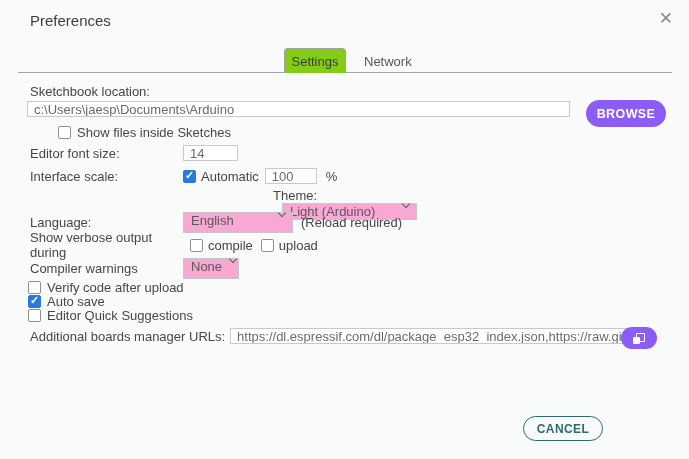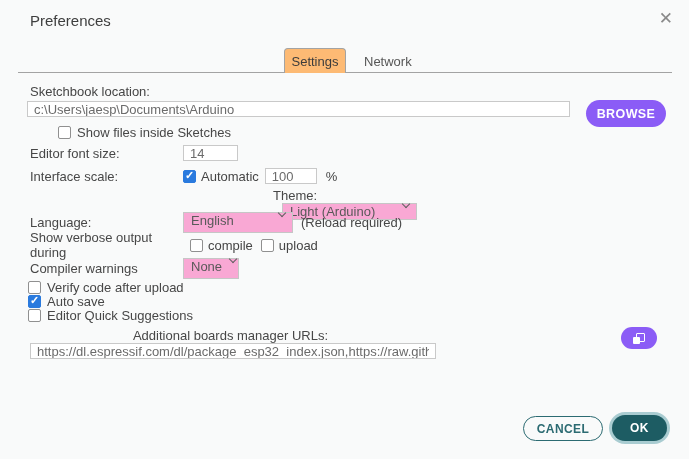--- a/index.html
+++ b/index.html
@@ -15,21 +15,21 @@
   .dialog { position:absolute; inset:0; background:#f9fafa; }
 
   
   .title { position:absolute; left:30px; top:12px; font-size:15px; color:#3e3e3e; }
   .close { position:absolute; right:16px; top:9px; font-size:17px; color:#8a8a8a; cursor:pointer; line-height:20px; }
 
   
   .tabline { position:absolute; left:18px; right:17px; top:72px; height:1px; background:#a3a3a3; }
   .tab-active {
     position:absolute; left:284px; top:48px; width:62px; height:25px;
-    background:#fdba74; border:1px solid #a3a3a3; border-bottom:none;
+    background:#84cc16; border:1px solid #a3a3a3; border-bottom:none;
     border-radius:4px 4px 0 0; z-index:2;
     display:flex; align-items:center; justify-content:center; color:#3c3c3c;
   }
   .tab-plain {
     position:absolute; left:352px; top:49px; height:24px; padding:0 12px;
     display:flex; align-items:center; color:#565656;
   }
 
   
   .row { position:absolute; left:30px; right:20px; display:flex; align-items:center; height:22px; }
@@ -86,21 +86,21 @@
     position:absolute; left:621px; top:327px; width:36px; height:22px; border-radius:11px;
   }
   .win-icon { position:relative; width:12px; height:11px; display:inline-block; }
   .win-icon::before {
     content:""; position:absolute; left:0; bottom:0; width:7px; height:7px; background:#fff; border-radius:1px;
   }
   .win-icon::after {
     content:""; position:absolute; right:0; top:0; width:7px; height:7px; border:1.4px solid #fff; border-radius:1px;
   }
 
-  .urlrow { position:absolute; left:30px; top:328px; display:flex; align-items:center;flex-direction:column; }
+  .urlrow { position:absolute; left:30px; top:328px; display:flex; align-items:center; }
   .urlrow .lbl2 { color:#474747; margin-right:5px; white-space:nowrap; }
 </style>
 </head>
 <body>
 
 <div class="dialog">
 
   <div class="title">Preferences</div>
   <div class="close">✕</div>
 
@@ -190,17 +190,14 @@
     <span class="lbl2">Additional boards manager URLs:</span>
     <input class="textinput" style="width: 406px;" value="https://dl.espressif.com/dl/package_esp32_index.json,https://raw.githubuserconte">
   </div>
   <div class="pill-filled urlbtn">
     <span class="win-icon"></span>
   </div>
 
   <div class="cancel">
     <span>CANCEL</span>
   </div>
-  <div class="ok">
-    <span>OK</span>
-  </div>
 
 </div>
 
 </body></html>

